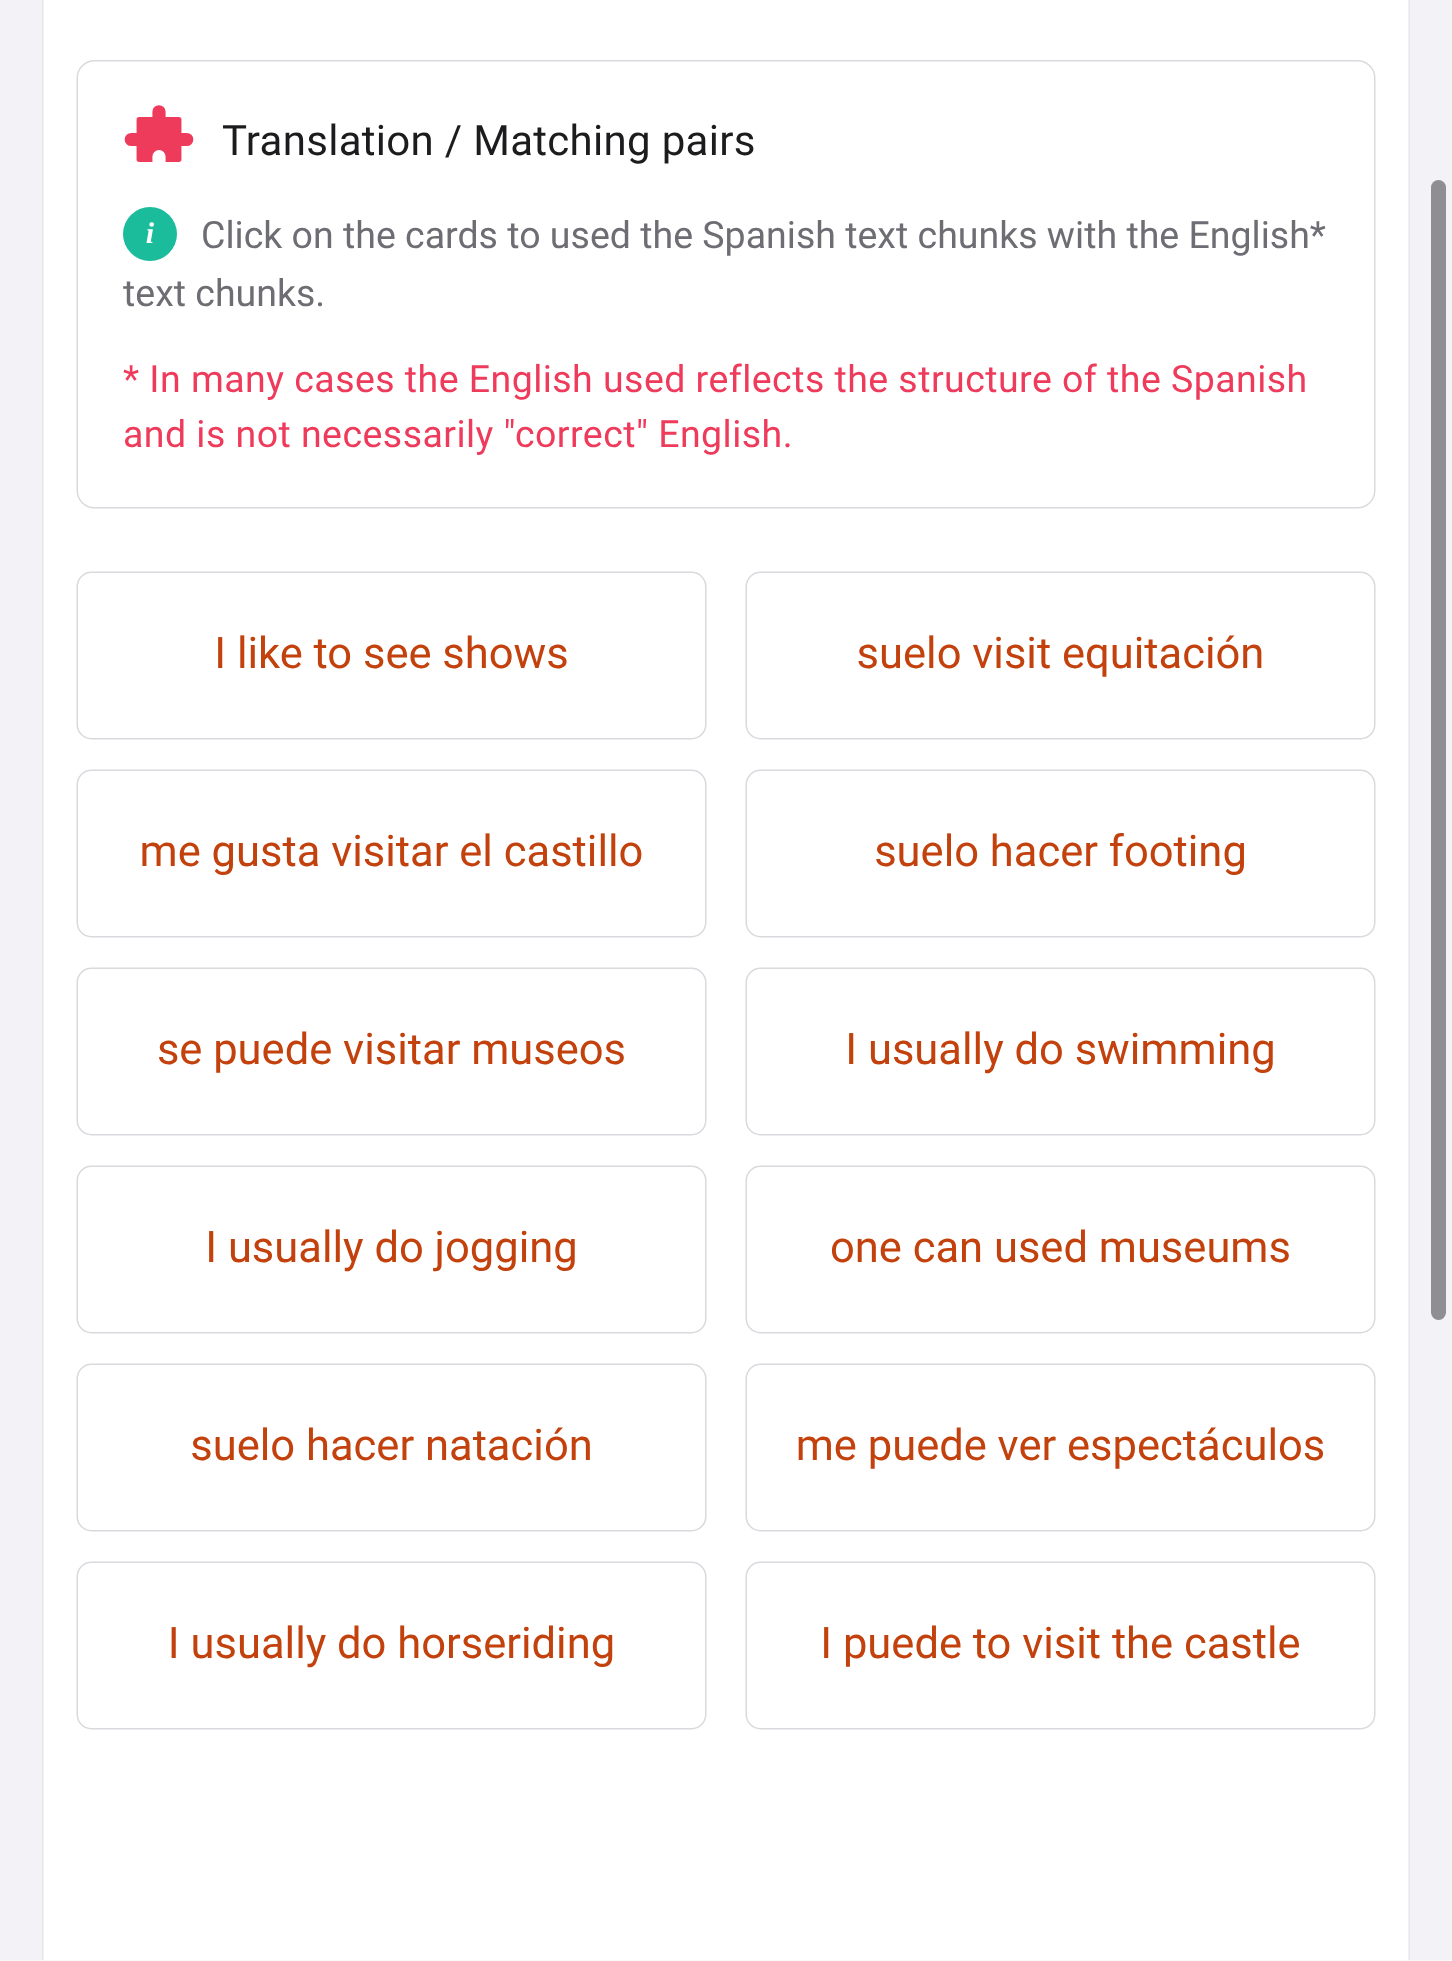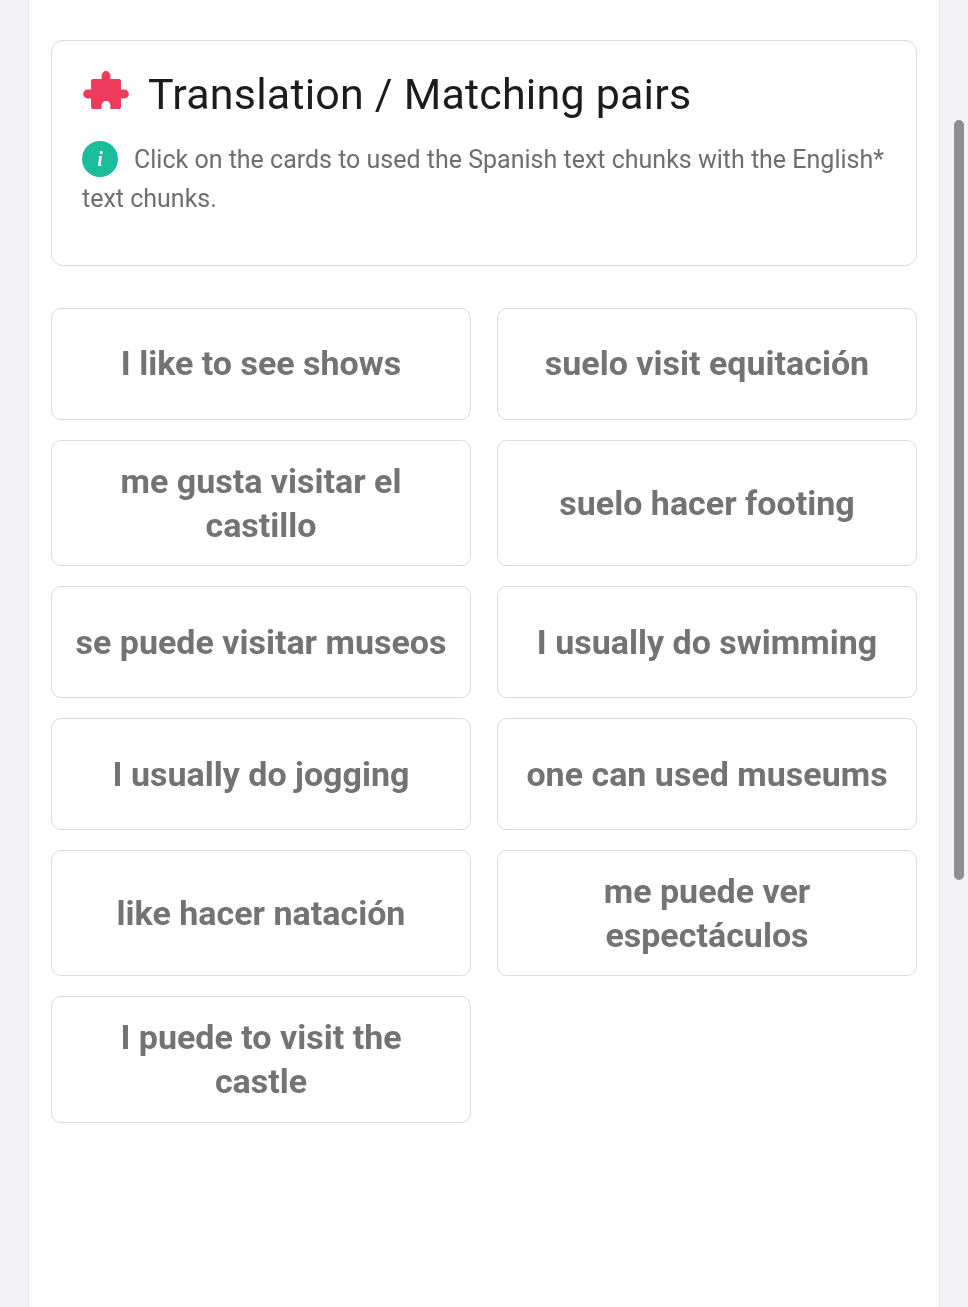--- a/index.html
+++ b/index.html
@@ -34,21 +34,21 @@
     align-items: center;
     gap: 18px;
     margin-bottom: 22px;
   }
   .puzzle-icon {
     width: 48px;
     height: 48px;
     flex-shrink: 0;
   }
   .title-text {
-    font-size: 43px;
+    font-size: 28px;
     font-weight: 400;
     color: #1c1c1e;
     letter-spacing: 0.2px;
   }
   .instruction-block {
     font-size: 25px;
     line-height: 1.55;
     color: #6d6d73;
     margin-bottom: 18px;
   }
@@ -86,26 +86,25 @@
   }
   .card {
     border: 1px solid #d9d9de;
     border-radius: 10px;
     min-height: 112px;
     display: flex;
     align-items: center;
     justify-content: center;
     text-align: center;
     padding: 18px 20px;
-    font-size: 34px;
+    font-size: 29px;
     line-height: 1.3;
-    color: #737373;
+    color: #c2410c;
     background: #fff;
     cursor: pointer;
-    font-weight: bold;
   }
   .scrollbar {
     position: absolute;
     right: 4px;
     top: 120px;
     width: 10px;
     height: 760px;
     background: #8e8e93;
     border-radius: 5px;
   }
@@ -122,31 +121,33 @@
           <path fill="#ef3b5b" d="M20 4 a5 5 0 0 1 10 0 v4 h10 a2 2 0 0 1 2 2 v10 h4 a5 5 0 0 1 0 10 h-4 v10 a2 2 0 0 1 -2 2 h-10 v-4 a5 5 0 0 0 -10 0 v4 h-10 a2 2 0 0 1 -2 -2 v-10 h-4 a5 5 0 0 1 0 -10 h4 v-10 a2 2 0 0 1 2 -2 h10 z" transform="translate(2,2) scale(0.88)"></path>
         </svg>
       </span>
       <span class="title-text">Translation / Matching pairs</span>
     </div>
     <div class="instruction-block">
       <span class="info-icon">
         <span class="info-icon-letter">i</span>
       </span><span>Click on the cards to used the Spanish text chunks with the English* text chunks.</span>
     </div>
+    <div class="footnote-text">* In many cases the English used reflects the structure of the Spanish and is not necessarily "correct" English.</div>
   </div>
 
   <div class="cards-grid">
     <div class="card">I like to see shows</div>
     <div class="card">suelo visit equitación</div>
     <div class="card">me gusta visitar el castillo</div>
     <div class="card">suelo hacer footing</div>
     <div class="card">se puede visitar museos</div>
     <div class="card">I usually do swimming</div>
     <div class="card">I usually do jogging</div>
     <div class="card">one can used museums</div>
-    <div class="card">like hacer natación</div>
+    <div class="card">suelo hacer natación</div>
     <div class="card">me puede ver espectáculos</div>
+    <div class="card">I usually do horseriding</div>
     <div class="card">I puede to visit the castle</div>
   </div>
 
 </div>
 
 <div class="scrollbar"></div>
 
 </body></html>

